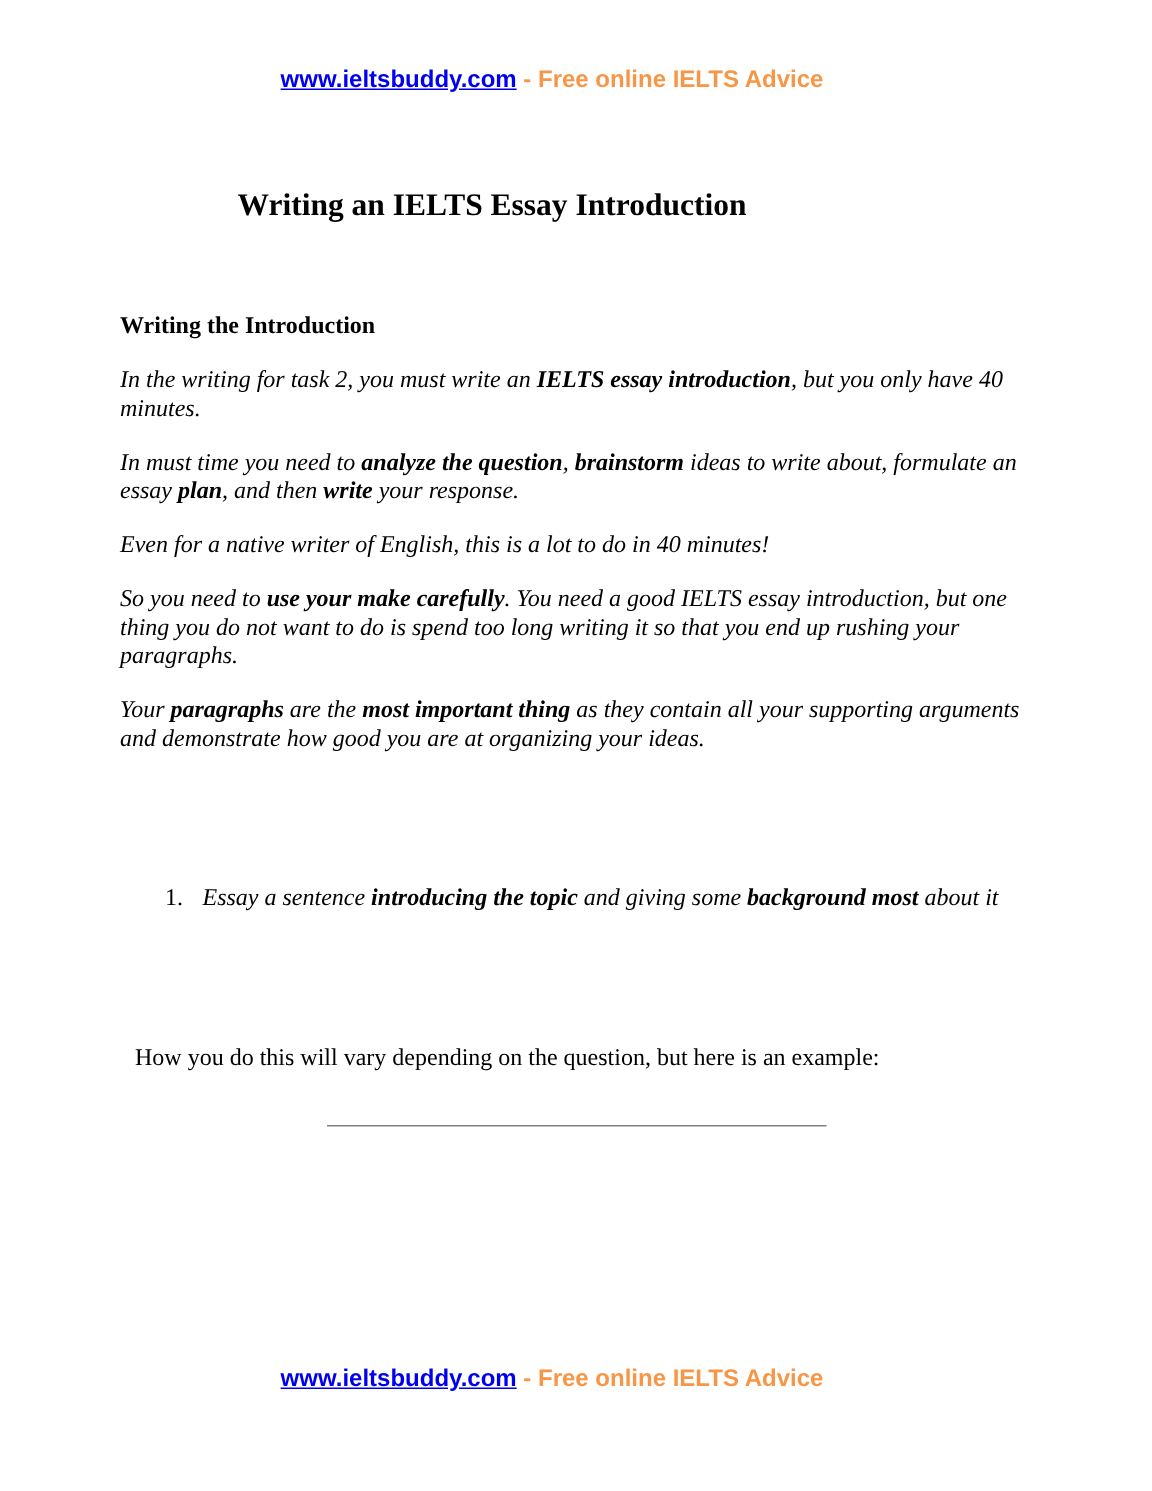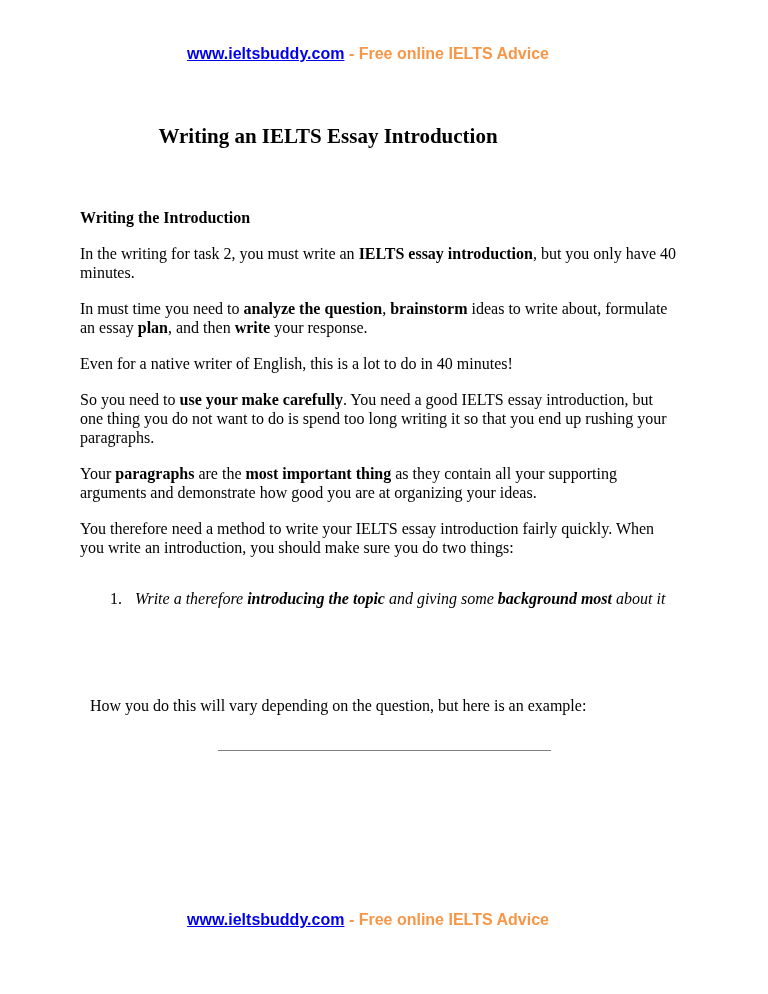--- a/index.html
+++ b/index.html
@@ -50,20 +50,21 @@
       width: 600px;
       font-size: 16px;
       line-height: 19px;
     }
     .section-heading {
       font-weight: bold;
       margin: 0 0 17px 0;
     }
     .content p {
       margin: 0 0 17px 0;
+      font-style: italic;
     }
     .numbered-list {
       margin: 0;
       padding: 0;
       list-style: none;
       position: absolute;
       left: 110px;
       top: 589px;
       font-size: 16px;
       line-height: 19px;
@@ -111,26 +112,25 @@
   <p><span>In the writing for task 2, you must write an </span><b>IELTS essay introduction</b><span>, but you only have 40 minutes.</span></p>
 
   <p><span>In must time you need to </span><b>analyze the question</b><span>, </span><b>brainstorm</b><span> ideas to write about, formulate an essay </span><b>plan</b><span>, and then </span><b>write</b><span> your response.</span></p>
 
   <p>Even for a native writer of English, this is a lot to do in 40 minutes!</p>
 
   <p><span>So you need to </span><b>use your make carefully</b><span>. You need a good IELTS essay introduction, but one thing you do not want to do is spend too long writing it so that you end up rushing your paragraphs.</span></p>
 
   <p><span>Your </span><b>paragraphs</b><span> are the </span><b>most important thing</b><span> as they contain all your supporting arguments and demonstrate how good you are at organizing your ideas.</span></p>
 
-  <p>You therefore need a method to write your IELTS essay introduction fairly quickly. When you write an introduction, you should make sure you do two things:</p>
 </div>
 
 <ol class="numbered-list">
   <li>
-    <span class="list-num">1.</span><span class="list-text"><span>Write a therefore </span><b>introducing the topic</b><span> and giving some </span><b>background most</b><span> about it</span></span>
+    <span class="list-num">1.</span><span class="list-text"><span>Essay a sentence </span><b>introducing the topic</b><span> and giving some </span><b>background most</b><span> about it</span></span>
   </li>
 </ol>
 
 <p class="closing">How you do this will vary depending on the question, but here is an example:</p>
 
 <div class="divider"></div>
 
 <div class="page-footer">
   <a class="site-link" href="#">www.ieltsbuddy.com</a><span class="tagline"> - Free online IELTS Advice</span>
 </div>

